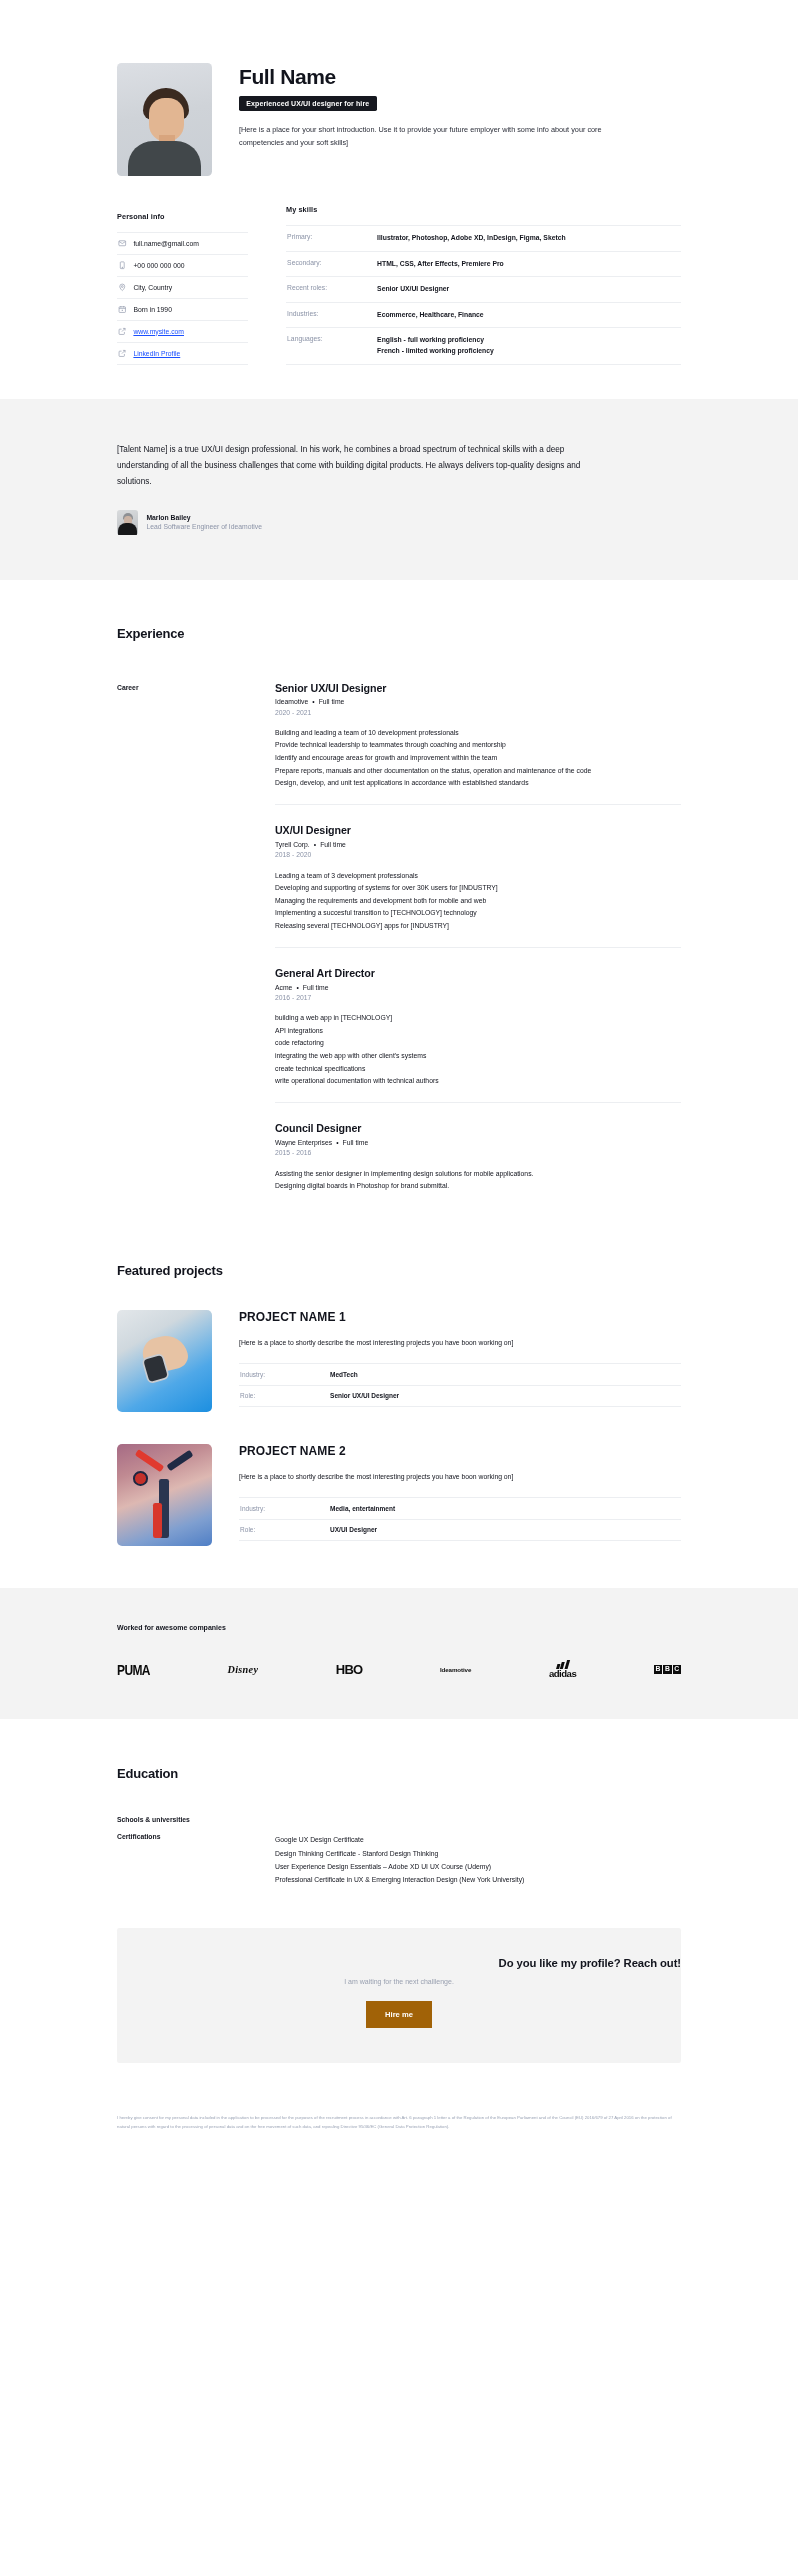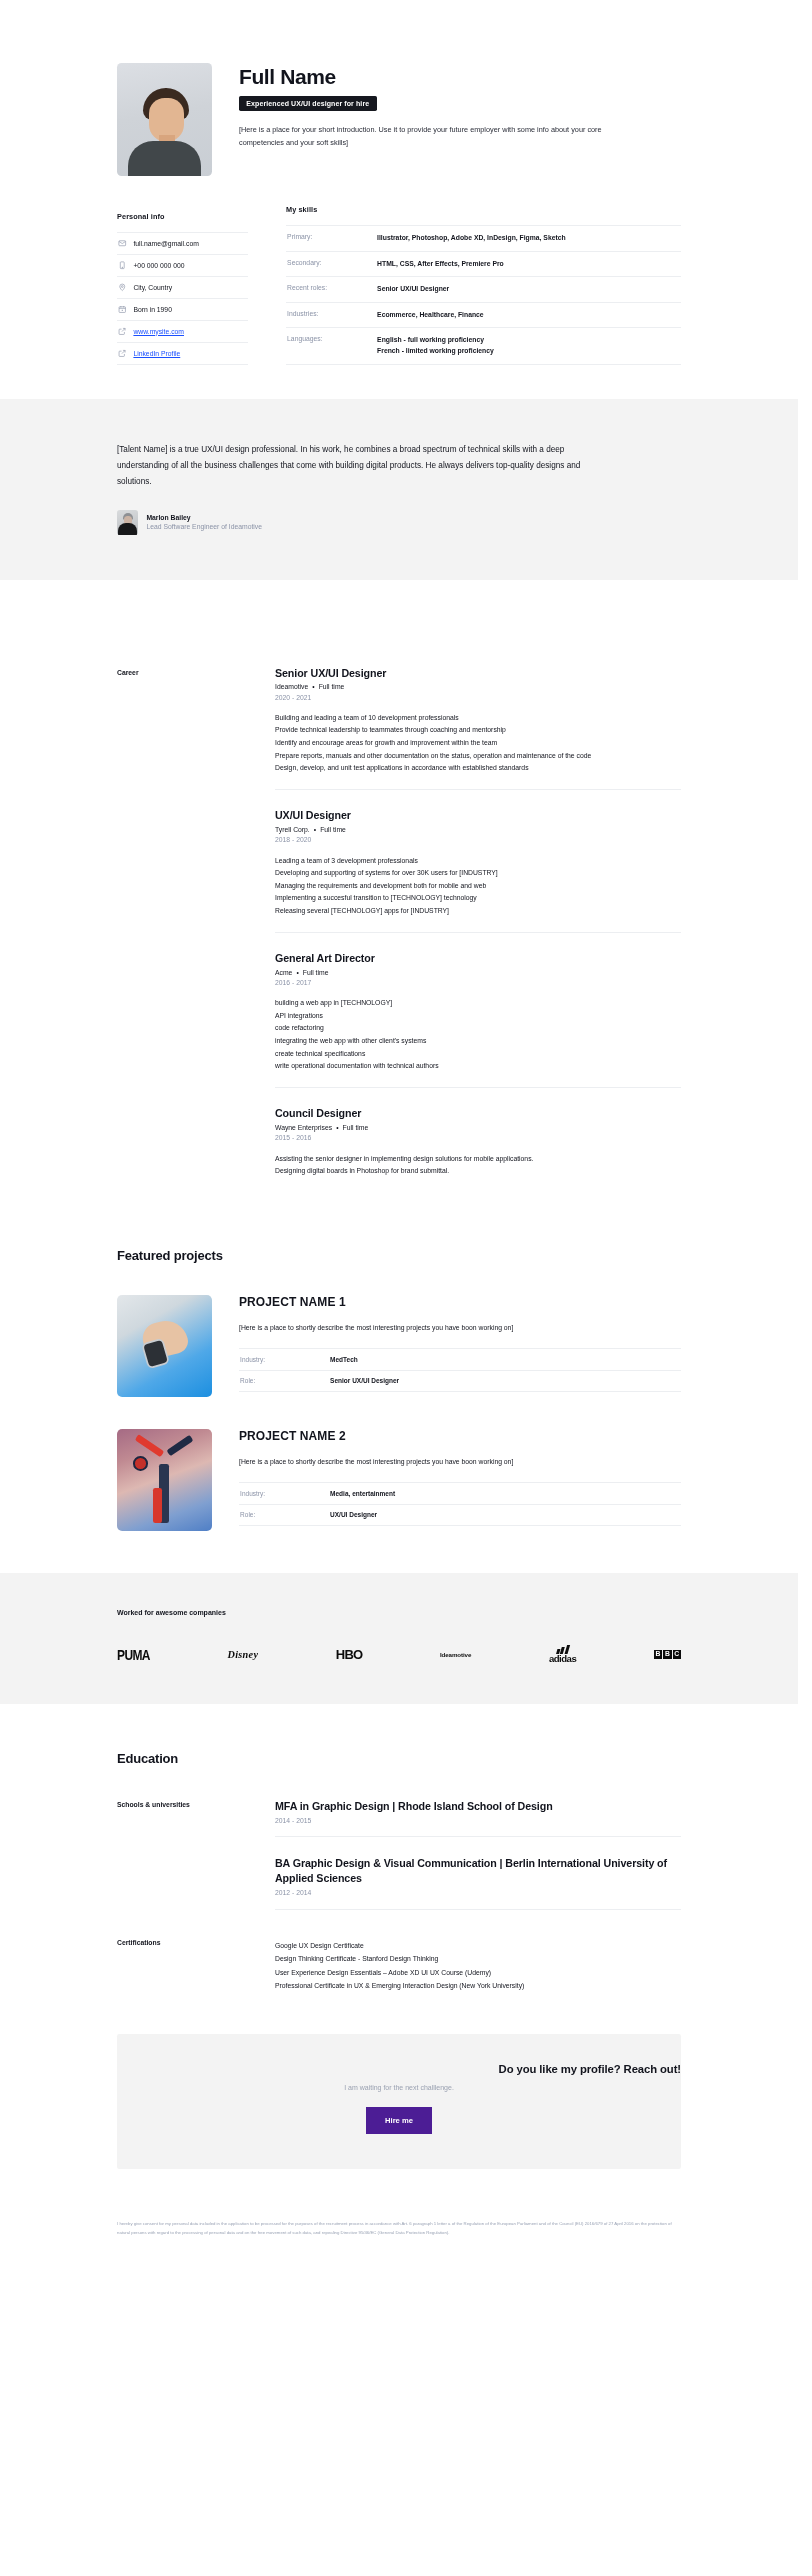--- a/index.html
+++ b/index.html
@@ -160,21 +160,21 @@
   .edu-years { font-size: 6.8px; margin-top: 4px; color: #8b93a7; }
   .certs { margin-top: 2.3px; }
   .certs li { list-style: none; font-size: 6.8px; line-height: 1.95; }
 
   
   .cta-outer { padding: 42px 0 25px; }
   .cta-card { background: #f3f3f3; border-radius: 2.3px; padding: 29px 0 35px; text-align: center; }
   .cta-title { font-size: 11.3px; font-weight: 700; letter-spacing: -0.1px; text-align: right; }
   .cta-sub { font-size: 7px; color: #9aa1b1; margin-top: 9px; }
   .cta-btn {
-    display: inline-block; margin-top: 16px; background: #4c1d95; color: #fff;
+    display: inline-block; margin-top: 16px; background: #a16207; color: #fff;
     font-size: 7.6px; font-weight: 700; padding: 9px 19px; border: none; cursor: pointer;
     font-family: "Liberation Sans", sans-serif;
   }
 
   
   .footer { padding: 25px 0 32px; }
   .footer p { font-size: 4.3px; line-height: 2.1; color: #9aa3b5; }
 </style>
 </head>
 <body>
@@ -308,20 +308,21 @@
         <div>
           <div class="author-name">Marlon Bailey</div>
           <div class="author-role">Lead Software Engineer of Ideamotive</div>
         </div>
       </div>
     </div>
   </section>
 
   <section class="exp-wrap">
     <div class="wrap">
+      <h2 class="section-heading">Experience</h2>
       <div class="exp-grid">
         <div class="exp-side">Career</div>
         <div class="exp-main">
 
           <div class="job">
             <div class="job-title">Senior UX/UI Designer</div>
             <div class="job-meta">
               <span>Ideamotive</span><span class="dot">•</span><span>Full time</span>
             </div>
             <div class="job-years">2020 - 2021</div>
@@ -454,30 +455,20 @@
       </div>
     </div>
   </section>
 
   <section class="edu-wrap">
     <div class="wrap">
       <h2 class="section-heading">Education</h2>
 
       <div class="edu-grid">
         <div class="edu-side">Schools &amp; universities</div>
-        <div class="edu-main">
-          <div class="edu-item">
-            <div class="edu-degree">MFA in Graphic Design | Rhode Island School of Design</div>
-            <div class="edu-years">2014 - 2015</div>
-          </div>
-          <div class="edu-item">
-            <div class="edu-degree">BA Graphic Design &amp; Visual Communication | Berlin International University of Applied Sciences</div>
-            <div class="edu-years">2012 - 2014</div>
-          </div>
-        </div>
       </div>
 
       <div class="edu-grid" style="margin-top:8px;">
         <div class="edu-side">Certifications</div>
         <div class="edu-main">
           <ul class="certs">
             <li>Google UX Design Certificate</li>
             <li>Design Thinking Certificate - Stanford Design Thinking</li>
             <li>User Experience Design Essentials – Adobe XD UI UX Course (Udemy)</li>
             <li>Professional Certificate in UX &amp; Emerging Interaction Design (New York University)</li>

